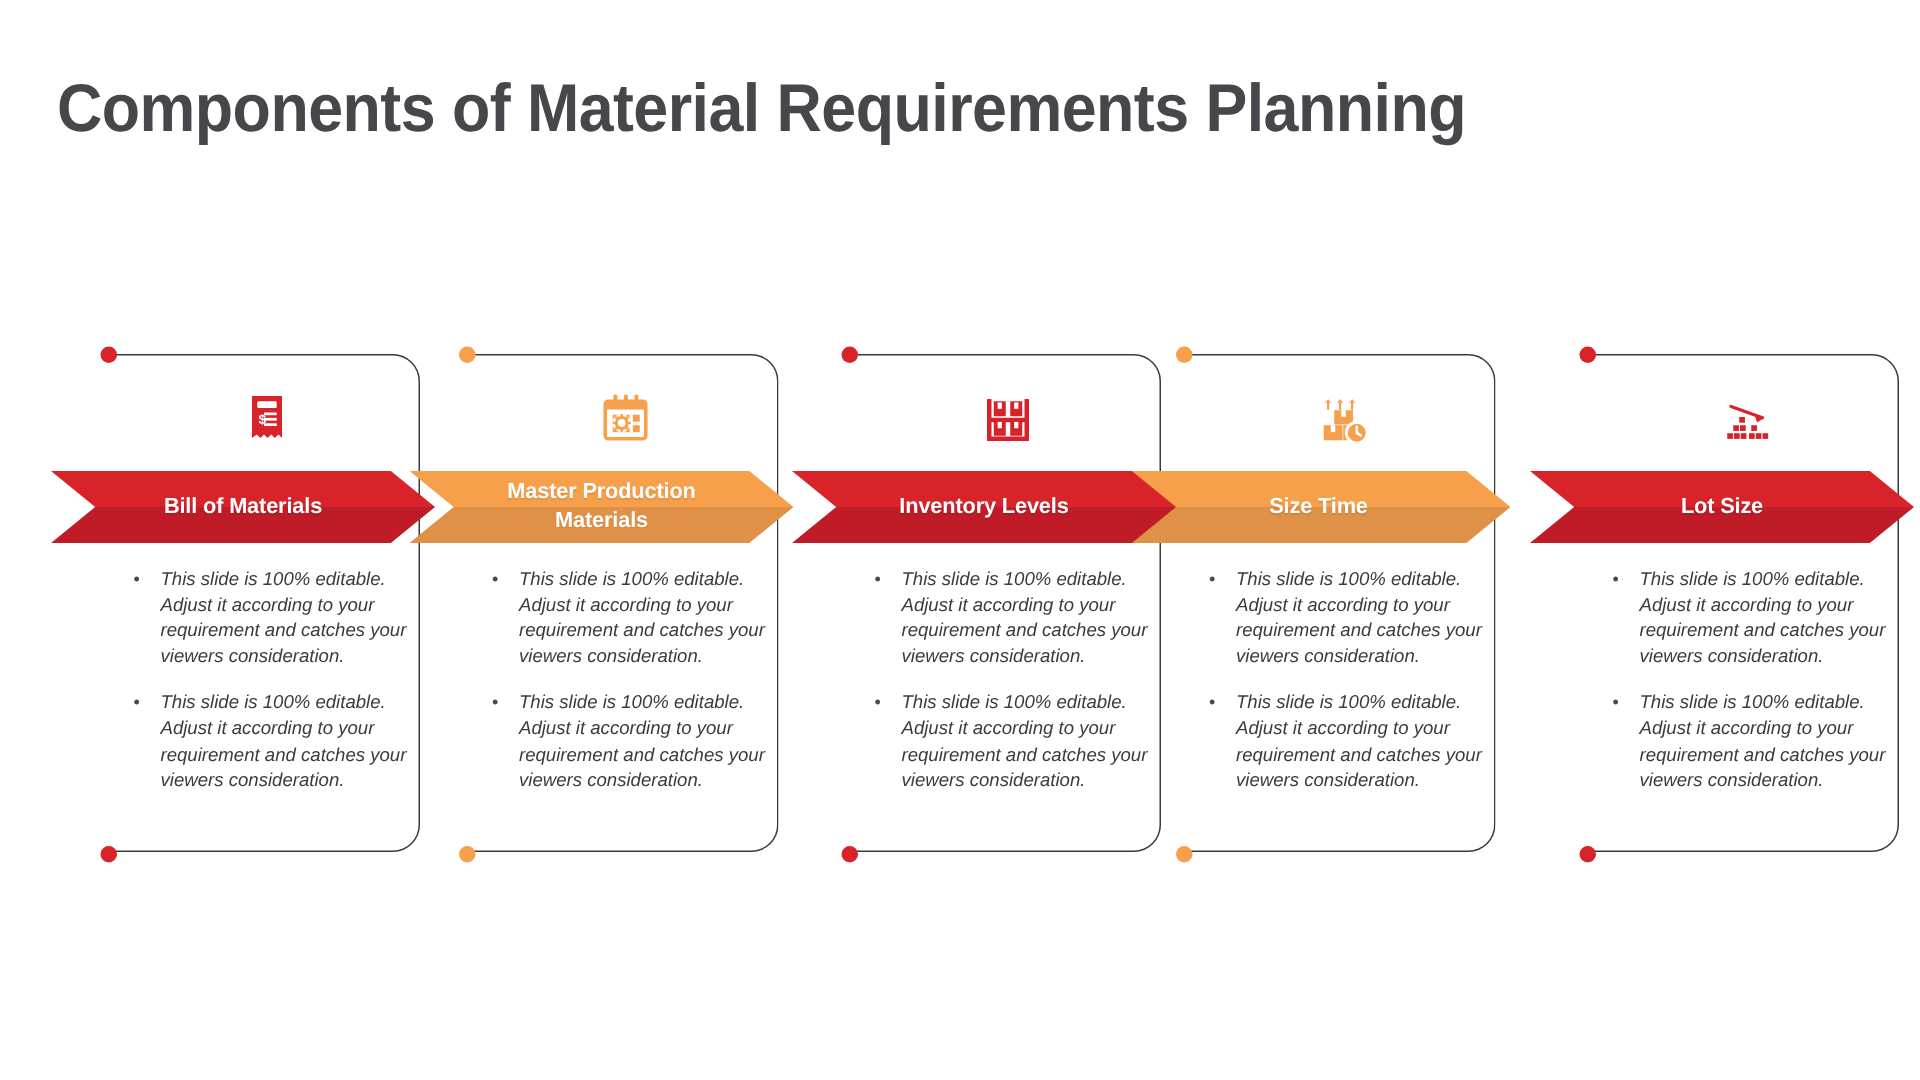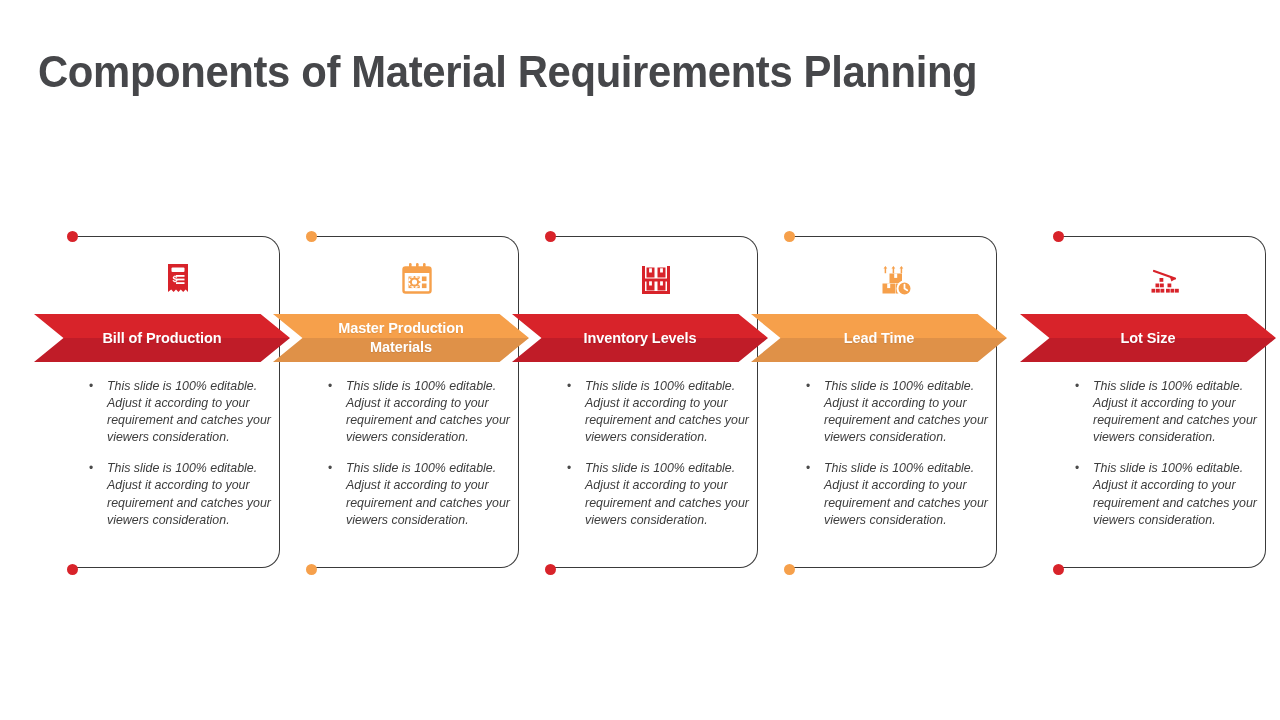--- a/index.html
+++ b/index.html
@@ -181,21 +181,21 @@
             <rect x="15.5" y="9.5" width="13" height="4.5" rx="1" fill="#ffffff"></rect>
             <rect x="20" y="17" width="8.5" height="1.8" fill="#ffffff"></rect>
             <rect x="20" y="20.6" width="8.5" height="1.8" fill="#ffffff"></rect>
             <rect x="20" y="24.2" width="8.5" height="1.8" fill="#ffffff"></rect>
             <text x="16.4" y="24.4" font-size="9" font-weight="bold" fill="#ffffff" font-family="&quot;Liberation Sans&quot;, sans-serif">$</text>
           </svg>
         </div>
         <div class="banner" style="z-index: 10;">
           <div class="half-top" style="background: rgb(216, 35, 42);"></div>
           <div class="half-bottom" style="background: rgb(192, 28, 40);"></div>
-          <div class="banner-label">Bill of Production</div>
+          <div class="banner-label">Bill of Materials</div>
         </div>
         <ul class="bullets">
           <li><span class="bullet-mark">•</span><span>This slide is 100% editable. Adjust it according to your requirement and catches your viewers consideration.</span></li>
           <li><span class="bullet-mark">•</span><span>This slide is 100% editable. Adjust it according to your requirement and catches your viewers consideration.</span></li>
         </ul>
       </div>
       <div class="column" style="left: 297px;">
         <div class="bracket"></div>
         <div class="dot top" style="background: rgb(246, 160, 75);"></div>
         <div class="dot bottom" style="background: rgb(246, 160, 75);"></div>
@@ -227,21 +227,21 @@
         <div class="banner" style="z-index: 9;">
           <div class="half-top" style="background: rgb(246, 160, 75);"></div>
           <div class="half-bottom" style="background: rgb(223, 145, 72);"></div>
           <div class="banner-label">Master Production Materials</div>
         </div>
         <ul class="bullets">
           <li><span class="bullet-mark">•</span><span>This slide is 100% editable. Adjust it according to your requirement and catches your viewers consideration.</span></li>
           <li><span class="bullet-mark">•</span><span>This slide is 100% editable. Adjust it according to your requirement and catches your viewers consideration.</span></li>
         </ul>
       </div>
-      <div class="column" style="left: 536px;">
+      <div class="column" style="left: 552px;">
         <div class="bracket"></div>
         <div class="dot top" style="background: rgb(216, 35, 42);"></div>
         <div class="dot bottom" style="background: rgb(216, 35, 42);"></div>
         <div class="icon-wrap">
           <svg width="44" height="44" viewBox="0 0 44 44">
             <rect x="8" y="8" width="3" height="28" fill="#D8232A"></rect>
             <rect x="33" y="8" width="3" height="28" fill="#D8232A"></rect>
             <rect x="8" y="20.5" width="28" height="3" fill="#D8232A"></rect>
             <rect x="8" y="33" width="28" height="3" fill="#D8232A"></rect>
             <rect x="12.5" y="9.5" width="8" height="10" fill="#D8232A"></rect>
@@ -278,21 +278,21 @@
             <rect x="9.5" y="25.5" width="12.5" height="10" fill="#F6A04B"></rect>
             <rect x="14.2" y="25.5" width="3" height="4.6" fill="#ffffff"></rect>
             <rect x="22.5" y="25.5" width="12.5" height="10" fill="#F6A04B"></rect>
             <circle cx="31.5" cy="30.5" r="7" fill="#F6A04B" stroke="#ffffff" stroke-width="2"></circle>
             <path d="M31.5 26.6 V30.6 L34.2 32.2" stroke="#ffffff" stroke-width="1.8" fill="none" stroke-linecap="round"></path>
           </svg>
         </div>
         <div class="banner" style="z-index: 7;">
           <div class="half-top" style="background: rgb(246, 160, 75);"></div>
           <div class="half-bottom" style="background: rgb(223, 145, 72);"></div>
-          <div class="banner-label">Lead Time</div>
+          <div class="banner-label">Size Time</div>
         </div>
         <ul class="bullets">
           <li><span class="bullet-mark">•</span><span>This slide is 100% editable. Adjust it according to your requirement and catches your viewers consideration.</span></li>
           <li><span class="bullet-mark">•</span><span>This slide is 100% editable. Adjust it according to your requirement and catches your viewers consideration.</span></li>
         </ul>
       </div>
       <div class="column" style="left: 1044px;">
         <div class="bracket"></div>
         <div class="dot top" style="background: rgb(216, 35, 42);"></div>
         <div class="dot bottom" style="background: rgb(216, 35, 42);"></div>

